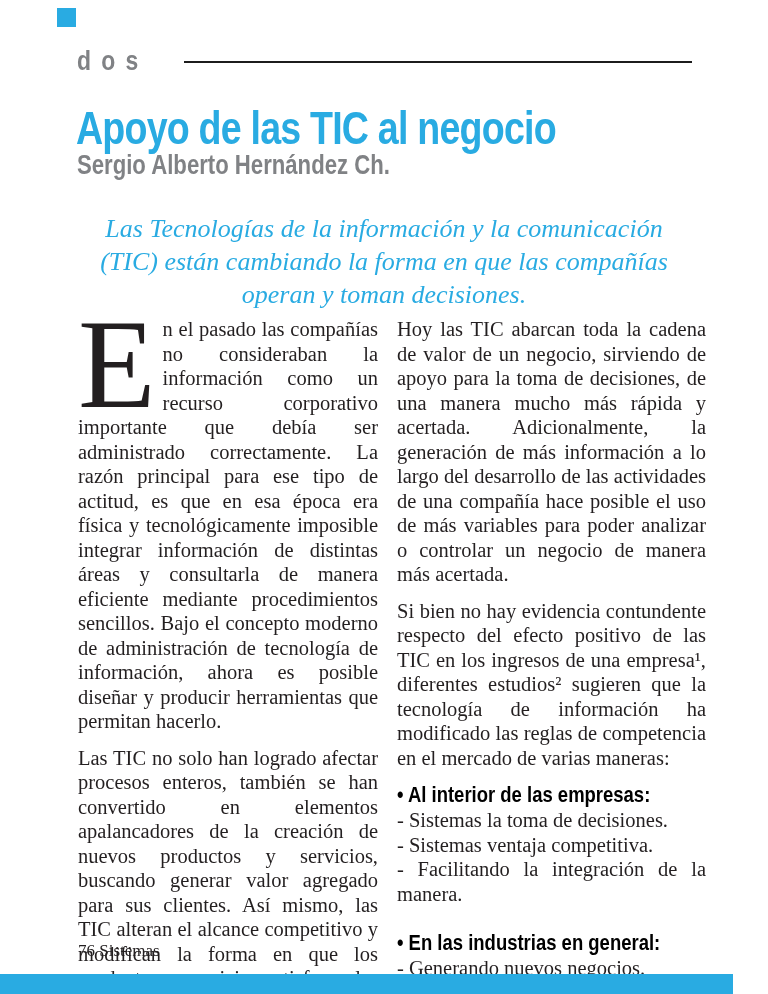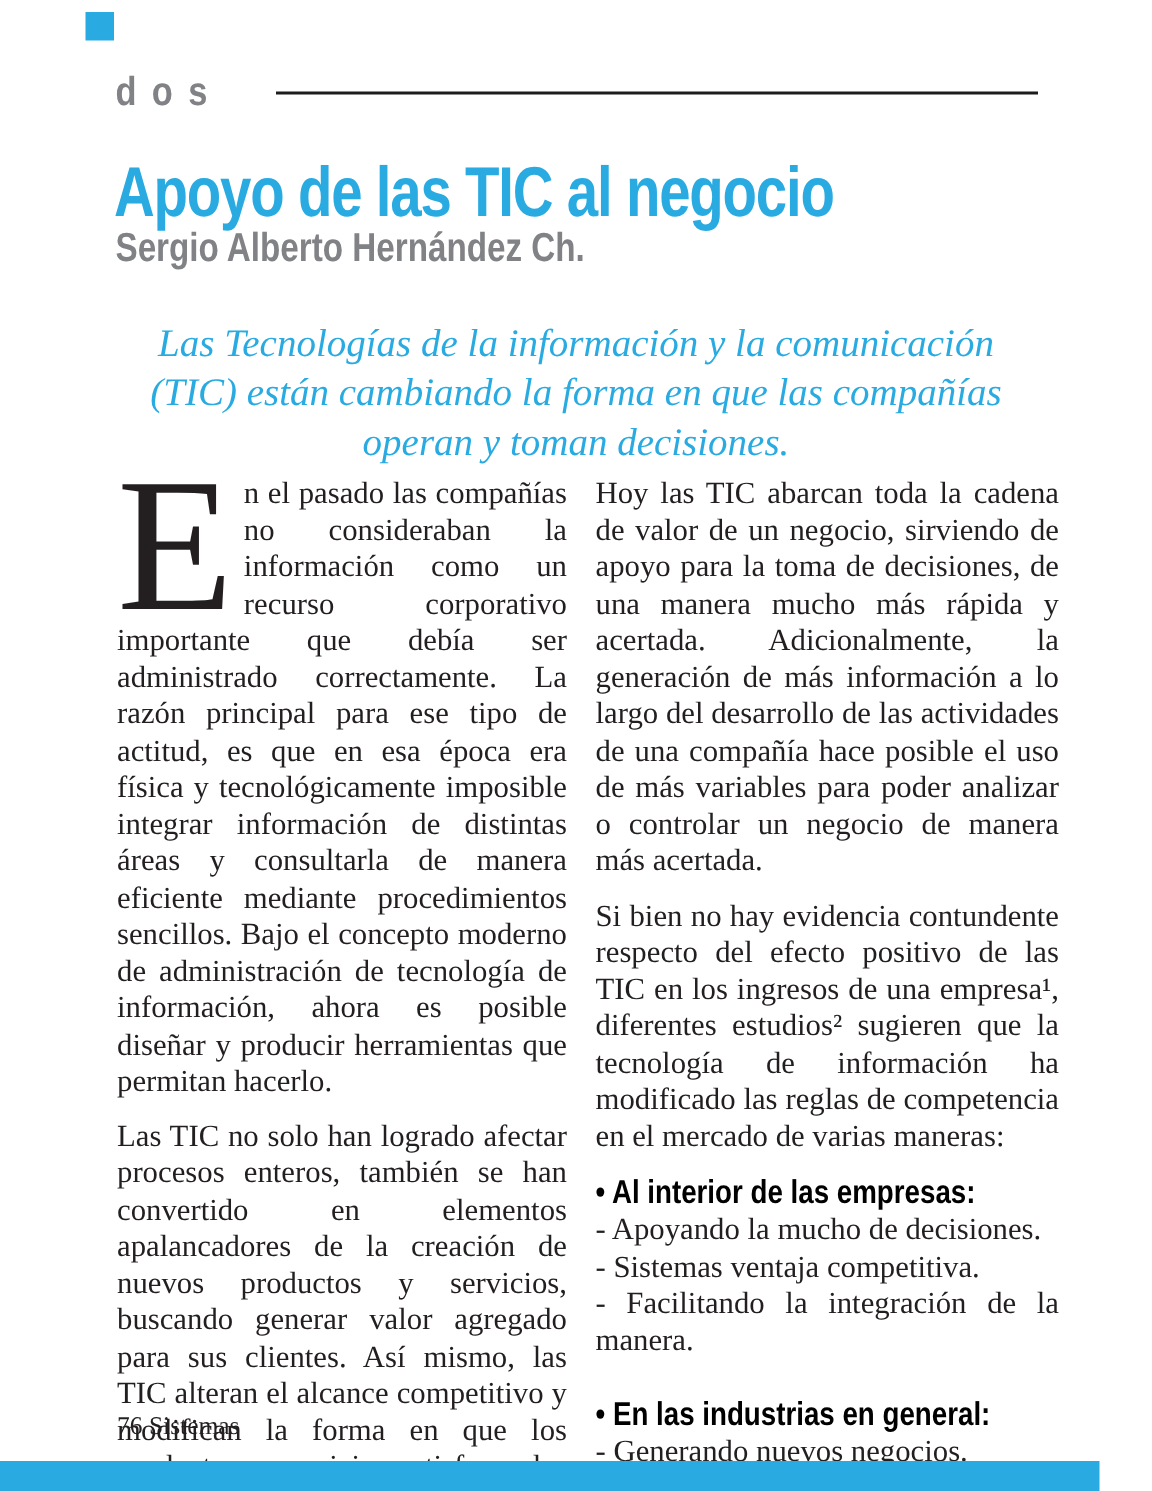--- a/index.html
+++ b/index.html
@@ -112,21 +112,21 @@
       <div class="para">Las TIC no solo han logrado afectar procesos enteros, también se han convertido en elementos apalancadores de la creación de nuevos productos y servicios, buscando generar valor agregado para sus clientes. Así mismo, las TIC alteran el alcance competitivo y modifican la forma en que los productos y servicios satisfacen las necesidades de los clientes.</div>
     </div>
 
     <div class="col col-right">
       <div class="para">Hoy las TIC abarcan toda la cadena de valor de un negocio, sirviendo de apoyo para la toma de decisiones, de una manera mucho más rápida y acertada. Adicionalmente, la generación de más información a lo largo del desarrollo de las actividades de una compañía hace posible el uso de más variables para poder analizar o controlar un negocio de manera más acertada.</div>
       <div class="para">Si bien no hay evidencia contundente respecto del efecto positivo de las TIC en los ingresos de una empresa¹, diferentes estudios² sugieren que la tecnología de información ha modificado las reglas de competencia en el mercado de varias maneras:</div>
 
       <div class="rc-block">
         <div class="list-heading">• Al interior de las empresas:</div>
         <div class="list-items">
-          <div class="list-item">- Apoyando la mucho de decisiones.</div>
+          <div class="list-item">- Sistemas la toma de decisiones.</div>
           <div class="list-item">- Sistemas ventaja competitiva.</div>
           <div class="list-item">- Facilitando la integración de la manera.</div>
         </div>
       </div>
 
       <div class="rc-block tight">
         <div class="list-heading">• En las industrias en general:</div>
         <div class="list-items">
           <div class="list-item">- Generando nuevos negocios.</div>
         </div>

